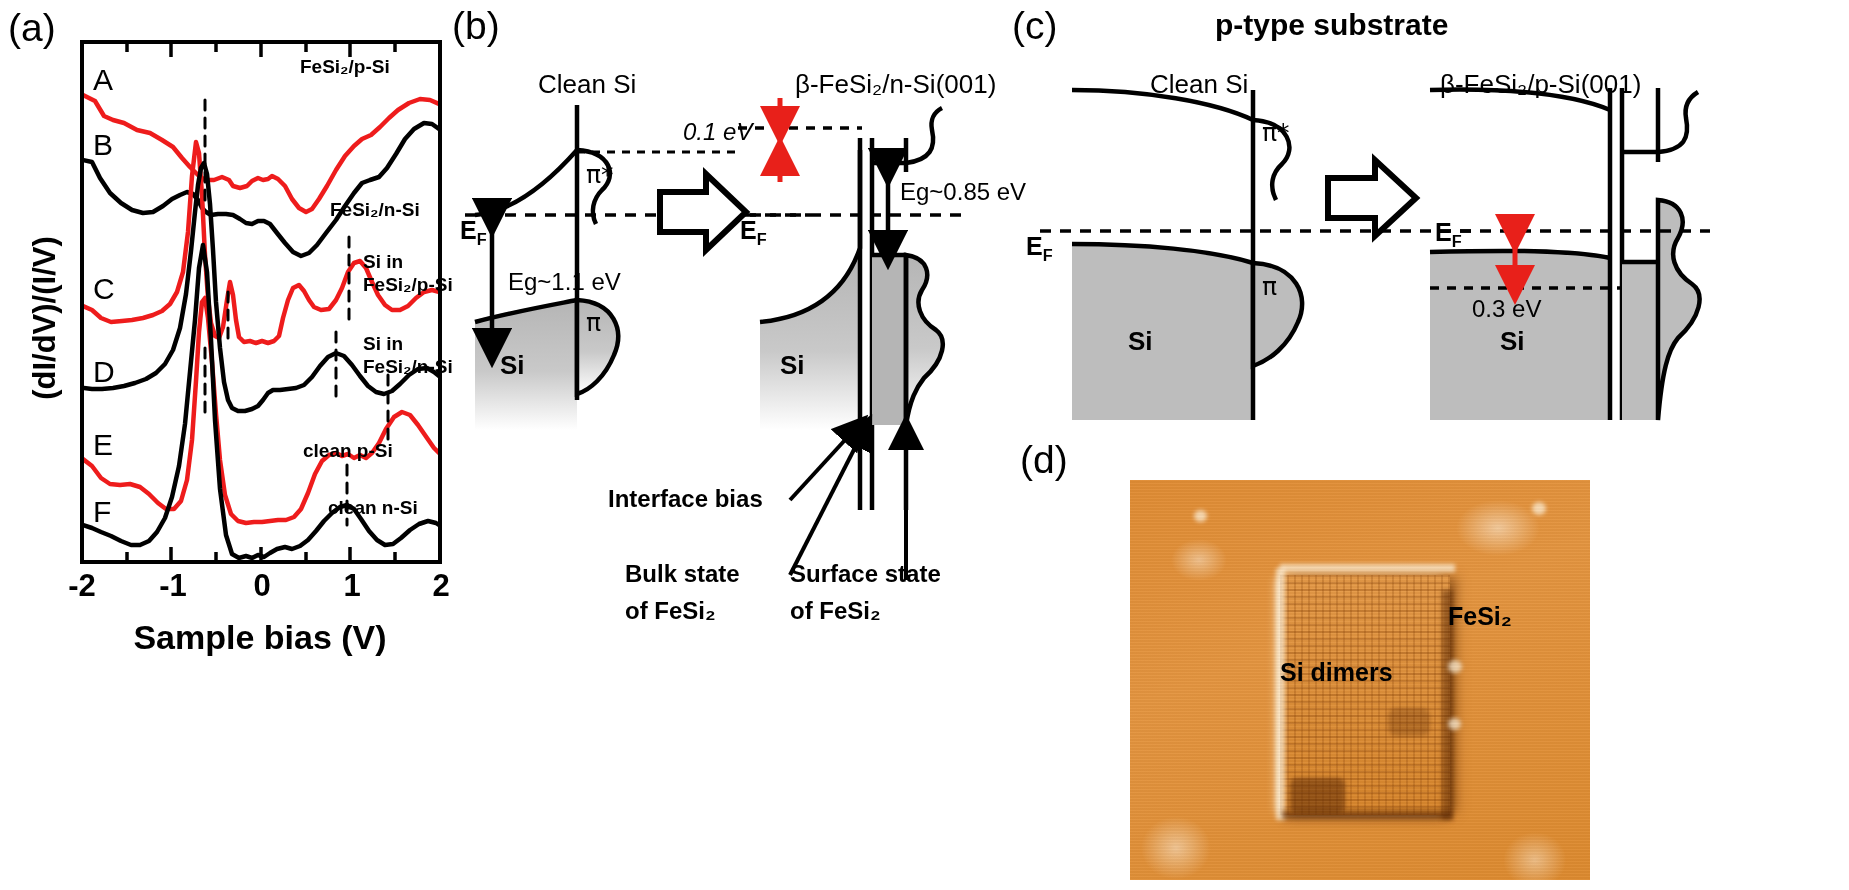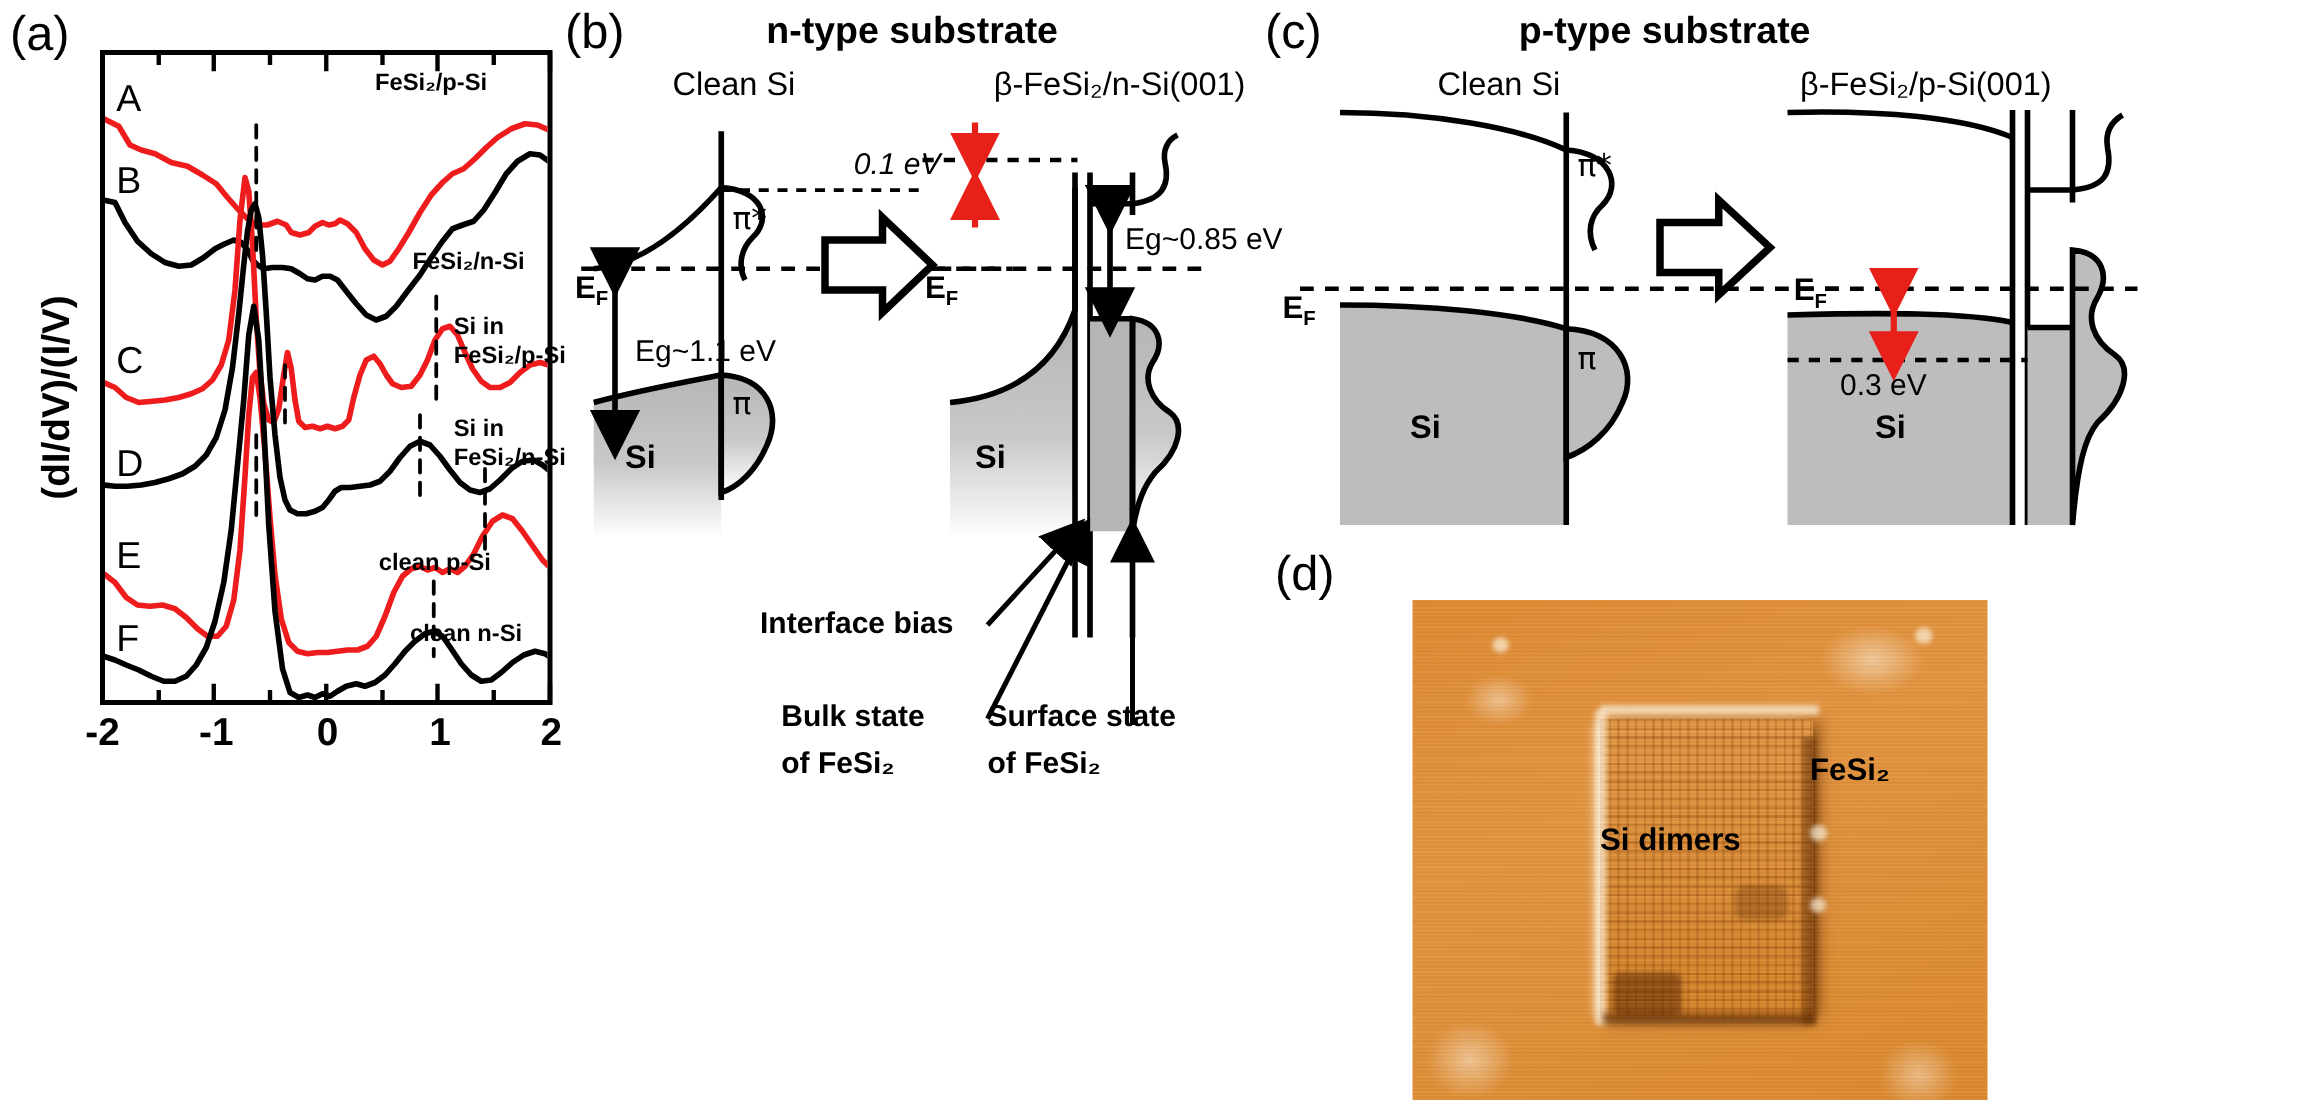--- a/index.html
+++ b/index.html
@@ -18,21 +18,21 @@
   #xlabel-a{position:absolute;left:60px;top:618px;width:400px;text-align:center;
             font-size:34px;font-weight:bold;}
   .tickval{position:absolute;font-size:31px;font-weight:bold;text-align:center;width:40px;}
   .curvelabel{font-size:19px;font-weight:bold;}
   .traceletter{font-size:30px;font-weight:normal;}
 
   
   #panel-b{left:450px;top:0;width:600px;height:700px;}
   #panel-c{left:1010px;top:0;width:840px;height:430px;}
   .bigtitle{font-size:30px;font-weight:bold;}
-  .subttl{font-size:26px;font-weight:normal;}
+  .subttl{font-size:26px;font-weight:normal;margin-top:17px;}
   .efl{font-size:25px;font-weight:bold;}
   .egl{font-size:24px;font-weight:normal;}
   .annot{font-size:24px;font-weight:bold;}
   .greek{font-size:25px;font-family:"DejaVu Sans",sans-serif;font-weight:normal;}
   .sitext{font-size:26px;font-weight:bold;}
   sub{font-size:65%;}
 
   
   #panel-d{left:1020px;top:420px;width:830px;height:470px;}
   #stm-img{position:absolute;left:110px;top:60px;width:460px;height:400px;
@@ -57,20 +57,21 @@
           background:repeating-linear-gradient(0deg, rgba(255,255,255,.035) 0 1px, rgba(0,0,0,.03) 1px 3px);}
   .stmlbl{position:absolute;font-size:25px;font-weight:bold;color:#000;}
 </style>
 </head>
 <body>
 
 <div class="panel" id="panel-a">
   <div class="pnum" style="left:8px;top:6px;">(a)</div>
 
   <div id="ylabel-a">(dI/dV)/(I/V)</div>
+  <div id="xlabel-a">Sample bias (V)</div>
 
   <div class="tickval" style="left:62px;top:568px;">-2</div>
   <div class="tickval" style="left:153px;top:568px;">-1</div>
   <div class="tickval" style="left:242px;top:568px;">0</div>
   <div class="tickval" style="left:332px;top:568px;">1</div>
   <div class="tickval" style="left:421px;top:568px;">2</div>
 
   <svg width="470" height="620" viewBox="0 0 470 620">
 
     <rect x="82" y="42" width="358" height="520" fill="none" stroke="#000" stroke-width="4"></rect>
@@ -169,21 +170,20 @@
   <div class="lbl curvelabel" style="left:363px;top:251px;">Si in</div>
   <div class="lbl curvelabel" style="left:363px;top:274px;">FeSi₂/p-Si</div>
   <div class="lbl curvelabel" style="left:363px;top:333px;">Si in</div>
   <div class="lbl curvelabel" style="left:363px;top:356px;">FeSi₂/n-Si</div>
   <div class="lbl curvelabel" style="left:303px;top:440px;">clean p-Si</div>
   <div class="lbl curvelabel" style="left:328px;top:497px;">clean n-Si</div>
 </div>
 
 <div class="panel" id="panel-b">
   <div class="pnum" style="left:2px;top:4px;">(b)</div>
-  <div class="lbl bigtitle" style="left:163px;top:8px;">n-type substrate</div>
   <div class="lbl subttl" style="left:88px;top:52px;">Clean Si</div>
   <div class="lbl subttl" style="left:345px;top:52px;">β-FeSi₂/n-Si(001)</div>
 
   <svg width="600" height="660" viewBox="0 0 600 660">
     <defs>
       <linearGradient id="gsi" x1="0" y1="0" x2="0" y2="1">
         <stop offset="0%" stop-color="#b5b5b5"></stop>
         <stop offset="55%" stop-color="#c9c9c9"></stop>
         <stop offset="100%" stop-color="#ffffff"></stop>
       </linearGradient>

